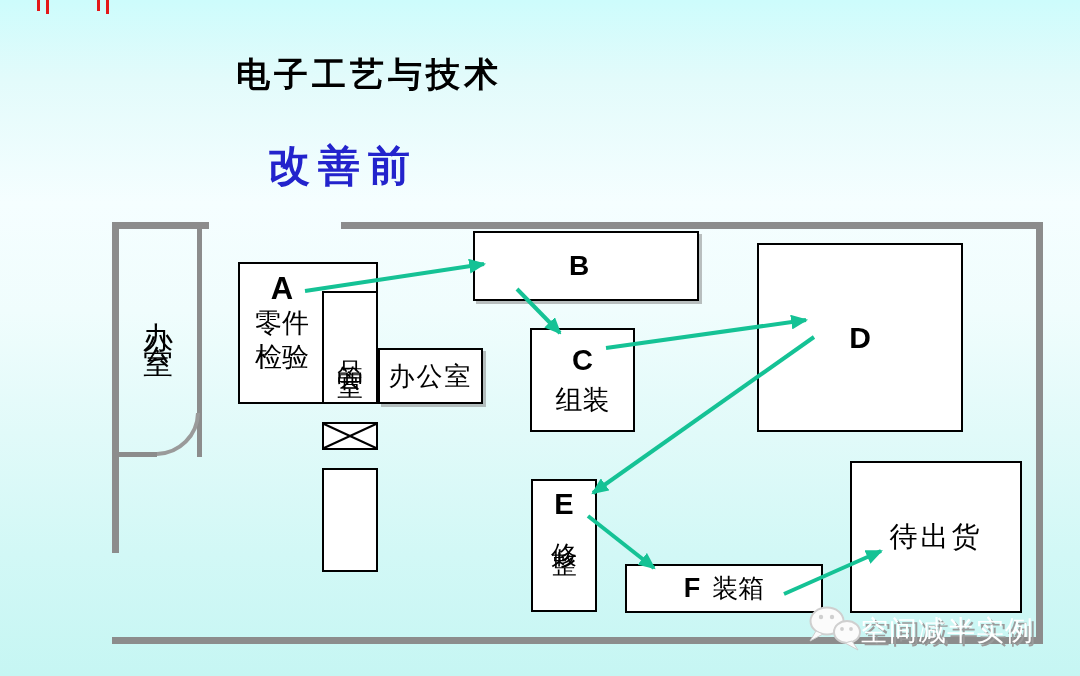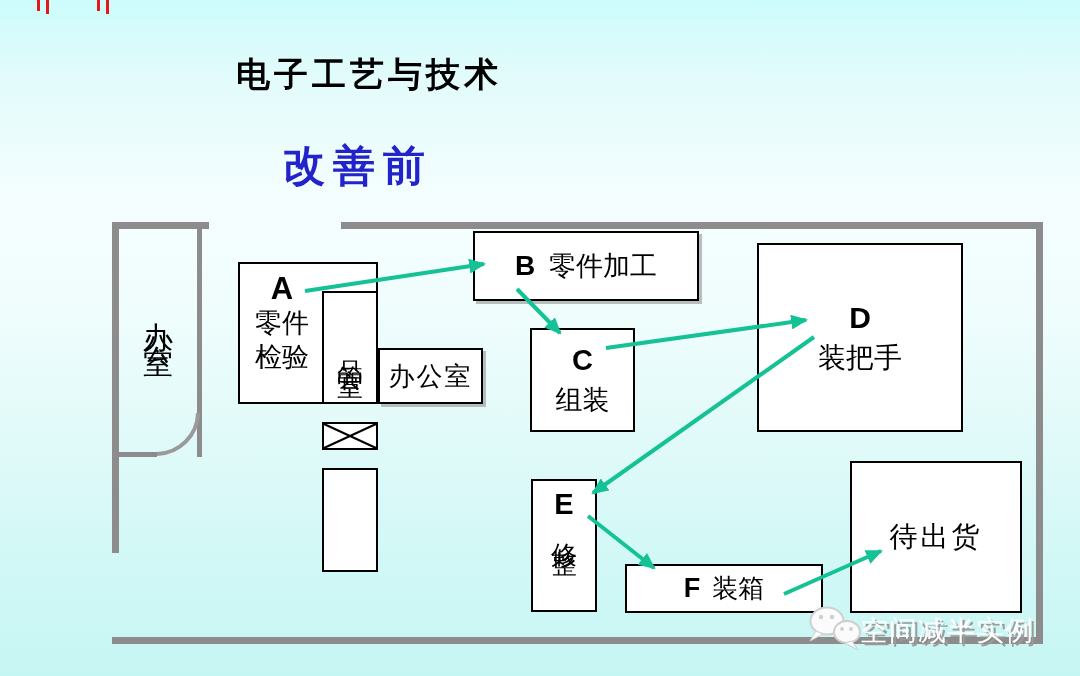--- a/index.html
+++ b/index.html
@@ -8,21 +8,21 @@
     background:linear-gradient(180deg,#cdfcfc 0%,#e3fbfb 12%,#f5feff 30%,#f0fdfd 46%,#e1faf9 64%,#d2f8f6 82%,#c6f6f3 100%);
     font-family:"Liberation Serif",serif;color:#000;
   }
   .abs{position:absolute;}
   .slide-title{
     left:236px;top:52px;font-family:"Liberation Sans",sans-serif;
     font-weight:bold;font-size:34px;letter-spacing:4px;color:#000;
   }
   .slide-subtitle{
     left:268px;top:138px;font-weight:bold;font-size:42px;
-    letter-spacing:8px;color:#2323CC;margin-left:15px;
+    letter-spacing:8px;color:#2323CC;
   }
   .box{
     position:absolute;background:#fff;border:2px solid #000;box-sizing:border-box;
     display:flex;align-items:center;justify-content:center;text-align:center;
   }
   .shadowed{box-shadow:3px 3px 0 rgba(128,128,128,.5);}
   .letter{font-family:"Liberation Sans",sans-serif;font-weight:bold;}
   .vtext{writing-mode:vertical-rl;text-orientation:upright;}
   .col{display:flex;flex-direction:column;align-items:center;}
 
@@ -80,34 +80,32 @@
 
   <div class="box box-office-small shadowed">
     <span>办公室</span>
   </div>
 
   <div class="box box-x"></div>
   <div class="box box-empty"></div>
 
   <div class="box box-b shadowed">
     <span class="letter">B</span>
-    <span>零件加工</span>
   </div>
 
   <div class="box box-c">
     <div class="col">
       <div class="letter">C</div>
       <div>组装</div>
     </div>
   </div>
 
   <div class="box box-d">
     <div class="col">
       <div class="letter">D</div>
-      <div>装把手</div>
     </div>
   </div>
 
   <div class="box box-e col">
     <div class="letter">E</div>
     <div class="vtext">修整</div>
   </div>
 
   <div class="box box-f">
     <span class="letter">F</span>

